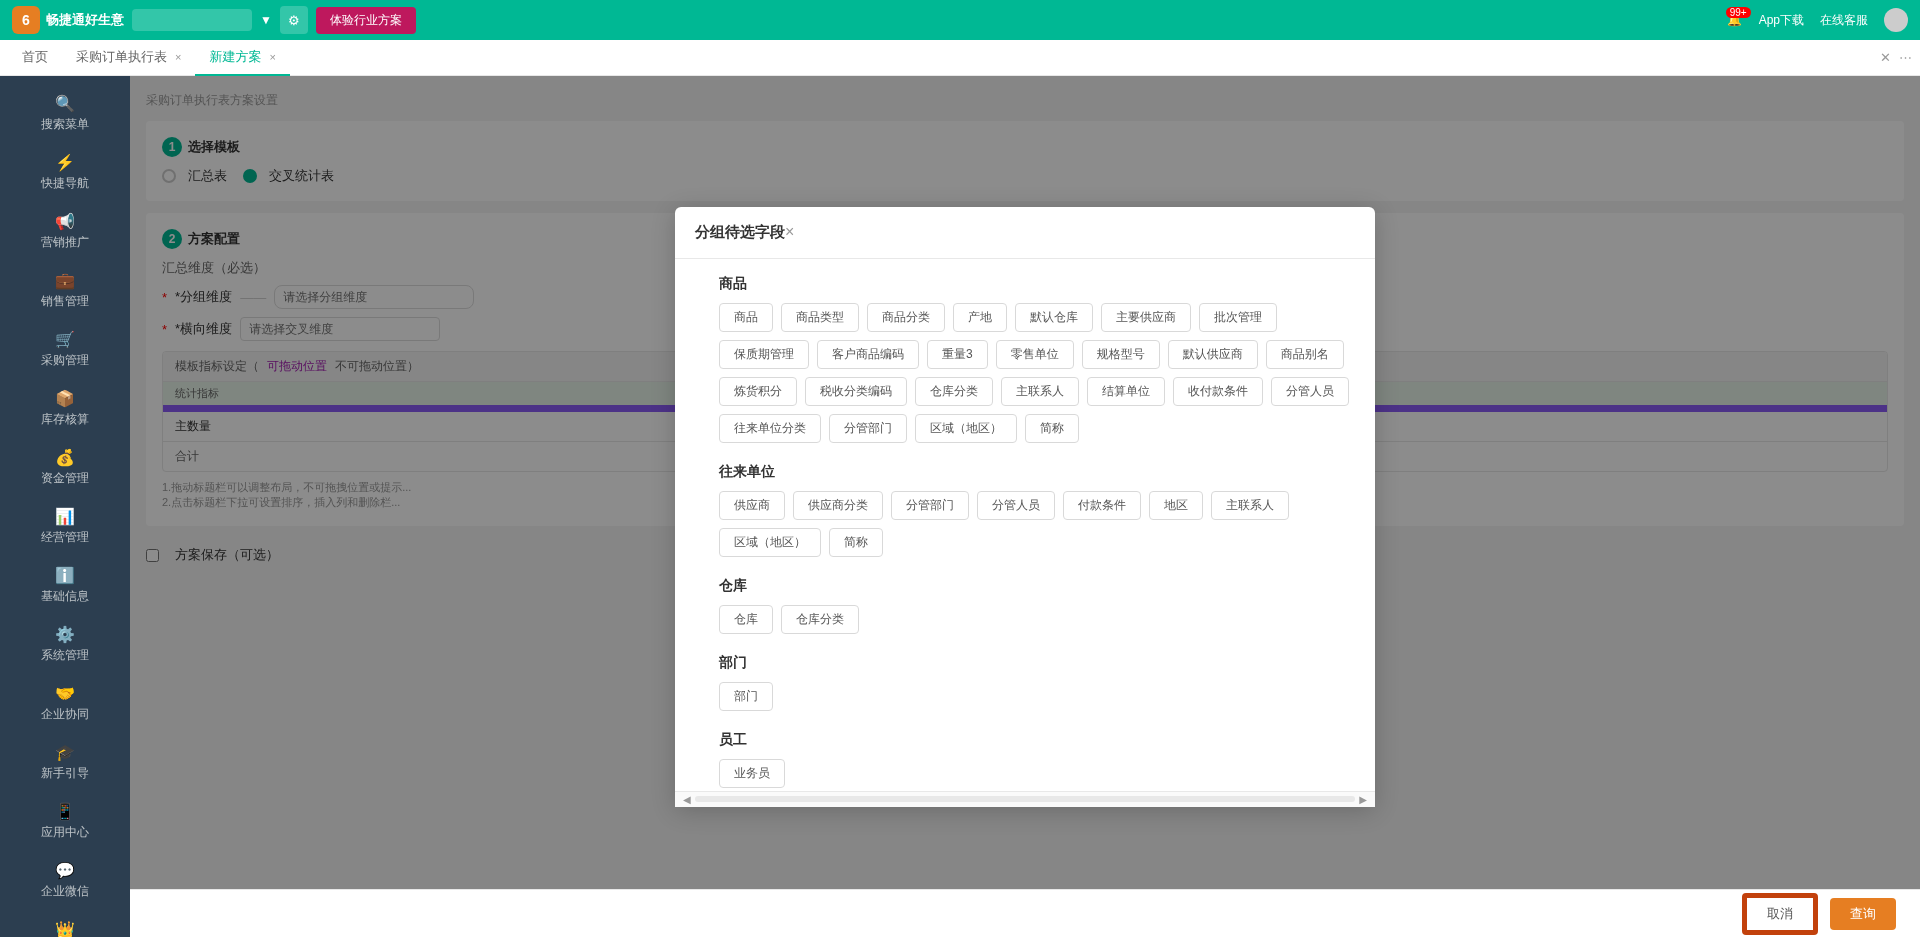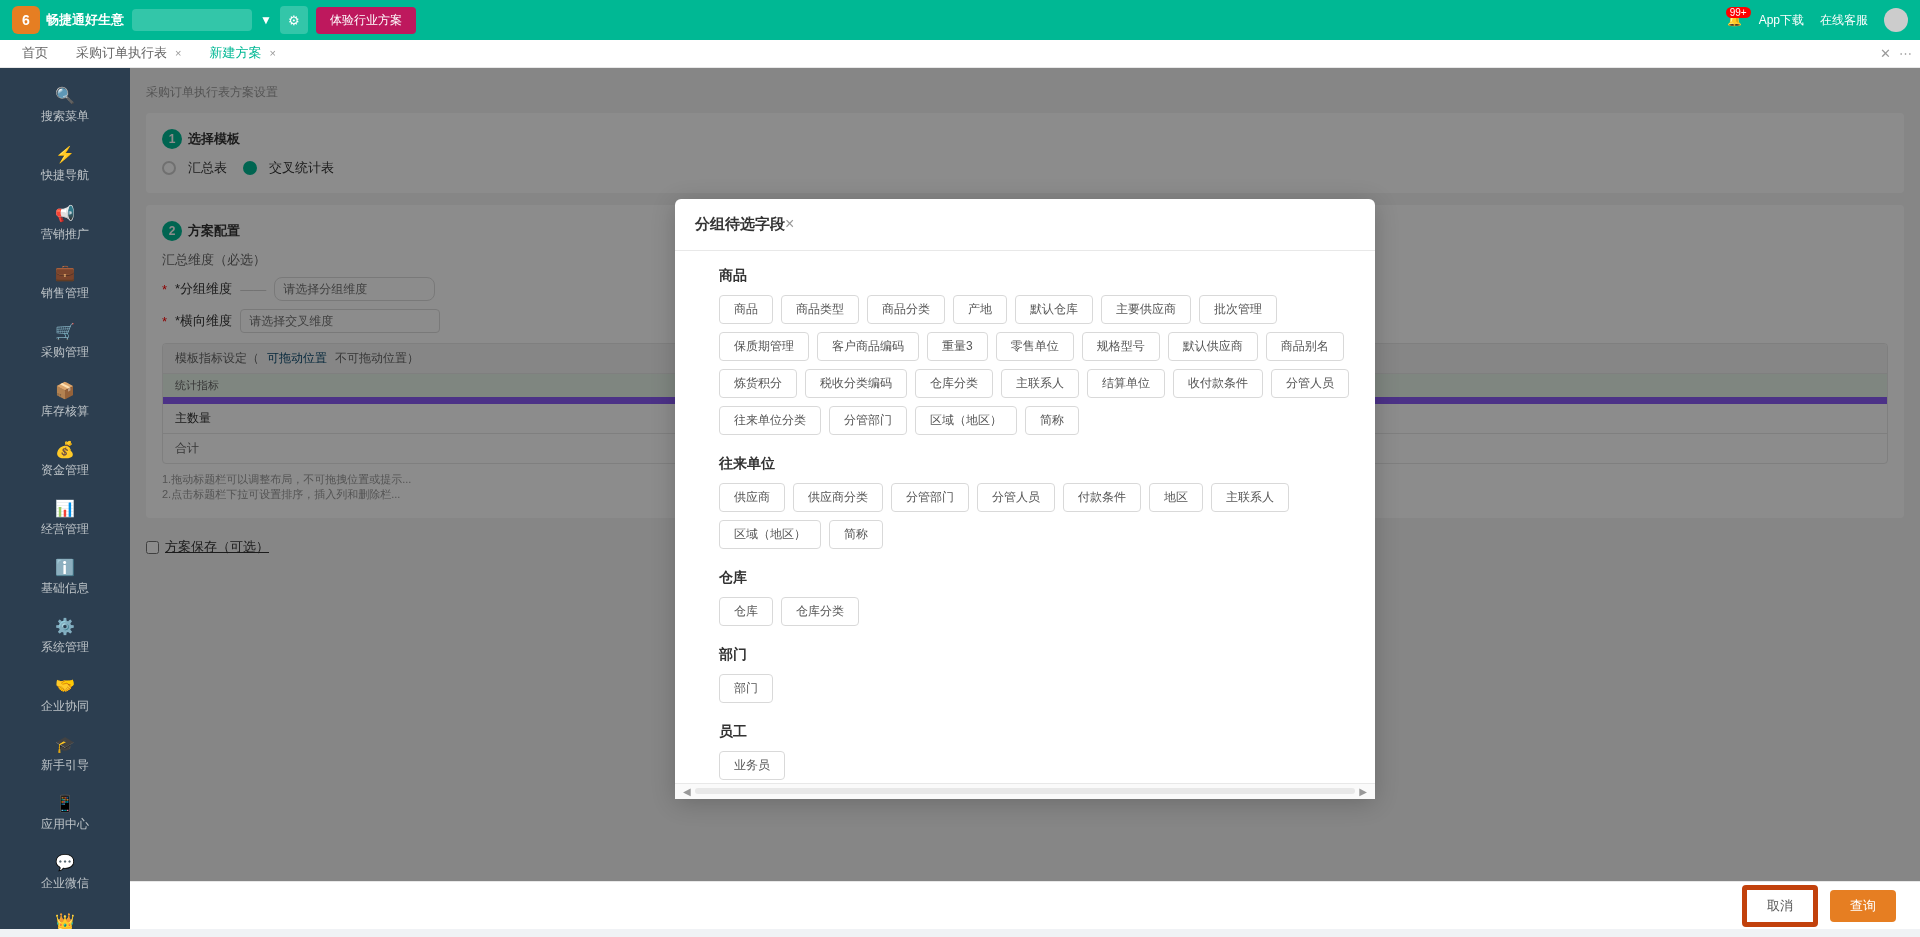--- a/index.html
+++ b/index.html
@@ -23,21 +23,21 @@
     .nav-input { background: rgba(255,255,255,0.2); border: none; color: white; padding: 4px 8px; border-radius: 4px; font-size: 12px; width: 120px; }
     .nav-arrow { color: white; font-size: 12px; }
     .gear-btn { width: 28px; height: 28px; background: rgba(255,255,255,0.2); border-radius: 4px; display: flex; align-items: center; justify-content: center; color: white; cursor: pointer; }
     .trial-btn { background: #be185d; color: white; border: none; padding: 5px 14px; border-radius: 4px; cursor: pointer; font-size: 12px; }
     .top-header-right { display: flex; align-items: center; gap: 16px; color: white; font-size: 12px; }
     .notification-badge { position: relative; }
     .badge { position: absolute; top: -6px; right: -8px; background: red; color: white; border-radius: 8px; font-size: 10px; padding: 0 4px; }
 
     
     .tab-bar {
-      height: 28px;
+      height: 36px;
       background: white;
       display: flex;
       align-items: center;
       border-bottom: 1px solid #e8e8e8;
       padding: 0 8px;
     }
     .tab-item {
       padding: 8px 14px;
       font-size: 13px;
       cursor: pointer;
@@ -346,33 +346,33 @@
       <div class="bg-card">
         <div class="step-label">
           <span class="step-num">2</span>
           <span>方案配置</span>
         </div>
         <div style="margin-bottom:8px;font-size:13px;color:#666;">汇总维度（必选）</div>
         <div style="display:flex;align-items:center;gap:8px;margin-bottom:8px;">
           <span style="color:red;">*</span>
           <span>*分组维度</span>
           <span style="color:#ccc;">——</span>
-          <input type="text" style="border: 1px solid rgb(221, 221, 221); border-radius: 8px; padding: 4px 8px; font-size: 12px; color: rgb(153, 153, 153); width: 161px;" placeholder="请选择分组维度">
+          <input type="text" style="border: 1px solid rgb(221, 221, 221); border-radius: 8px; padding: 4px 8px; font-size: 12px; color: rgb(153, 153, 153); width: 200px;" placeholder="请选择分组维度">
         </div>
         <div style="display:flex;align-items:center;gap:8px;margin-bottom:8px;">
           <span style="color:red;">*</span>
           <span>*横向维度</span>
           <input type="text" style="border: 1px solid rgb(221, 221, 221); border-radius: 4px; padding: 4px 8px; font-size: 12px; color: rgb(153, 153, 153); width: 200px;" placeholder="请选择交叉维度">
         </div>
 
         
         <div style="border:1px solid #e8e8e8;border-radius:4px;overflow:hidden;margin-top:10px;">
           <div style="background:#f5f5f5;padding:6px 12px;font-size:12px;color:#666;border-bottom:1px solid #e8e8e8;display:flex;gap:8px;">
             <span>模板指标设定（</span>
-            <span style="color:#0c4a6e;">可拖动位置</span>
+            <span style="color:#a21caf;">可拖动位置</span>
             <span>不可拖动位置）</span>
           </div>
           <div style="background:#e8f5e9;padding:4px 12px;font-size:11px;color:#666;border-bottom:7px solid #8b5cf6;">统计指标</div>
           <div style="display:flex;border-bottom:1px solid #e8e8e8;">
             <div style="flex:1;padding:6px 12px;font-size:12px;border-right:1px solid #e8e8e8;display:flex;align-items:center;justify-content:space-between;">
               <span>主数量</span>
               <span style="color:#999;">▼</span>
             </div>
             <div style="flex:1;padding:6px 12px;font-size:12px;">
               <span>金额</span>
@@ -381,21 +381,21 @@
           <div style="display:flex;">
             <div style="flex:1;padding:6px 12px;font-size:12px;border-right:1px solid #e8e8e8;color:#666;">合计</div>
             <div style="flex:1;padding:6px 12px;font-size:12px;color:#666;">合计</div>
           </div>
         </div>
 
         <div style="margin-top:8px;font-size:11px;color:#999;">1.拖动标题栏可以调整布局，不可拖拽位置或提示...</div>
         <div style="font-size:11px;color:#999;">2.点击标题栏下拉可设置排序，插入列和删除栏...</div>
       </div>
 
-      <div style="display:flex;align-items:center;gap:6px;padding:8px 0;text-decoration:underline;">
+      <div style="display:flex;align-items:center;gap:16px;padding:8px 0;">
         <input type="checkbox" style="">
         <span>方案保存（可选）</span>
       </div>
     </div>
 
     <div class="modal-overlay">
       <div class="modal">
 
         <div class="modal-header">
           <span class="modal-title">分组待选字段</span>

